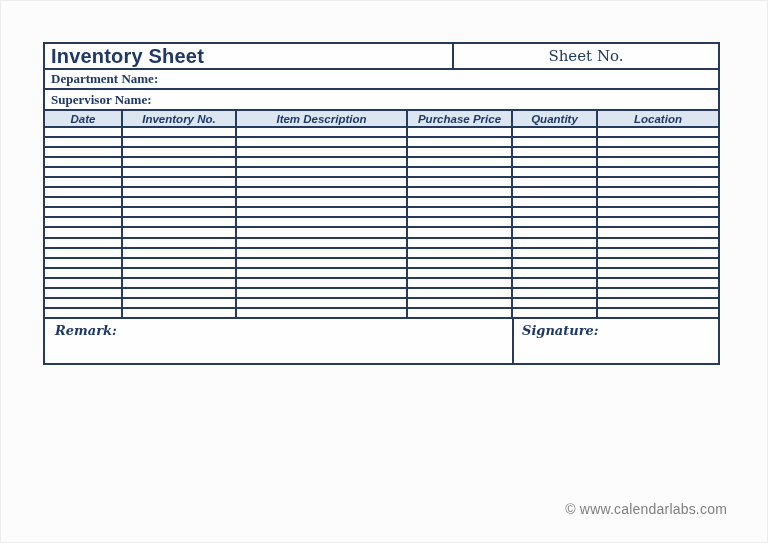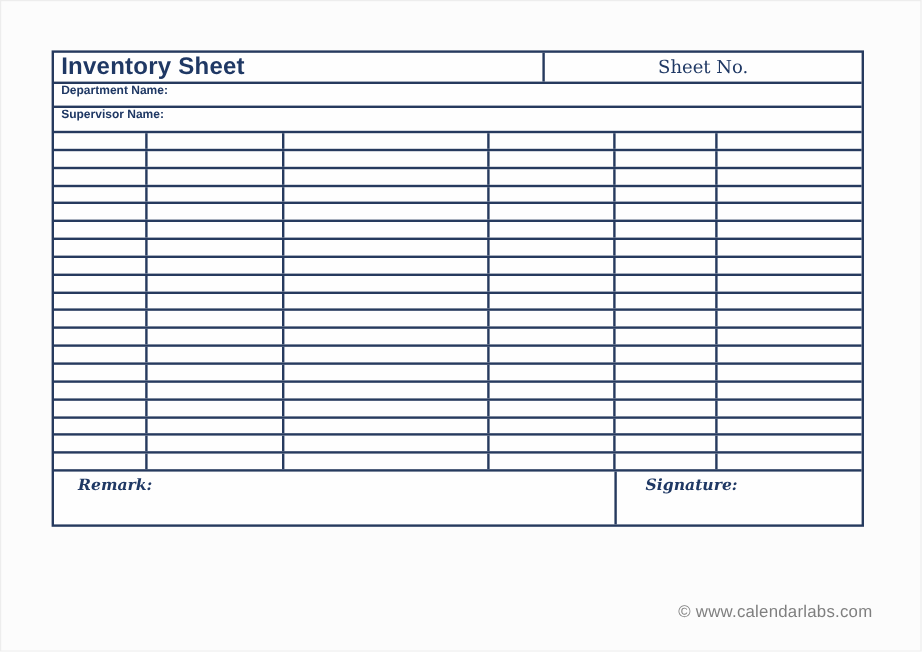--- a/index.html
+++ b/index.html
@@ -4,42 +4,42 @@
 <style>
   html,body{margin:0;padding:0;}
   body{
     width:768px;height:543px;position:relative;
     background:#fcfcfc;
     font-family:"Liberation Sans",sans-serif;
     box-shadow:inset 0 0 0 1px #ededed;
     overflow:hidden;
   }
   .sheet{
-    position:absolute;left:43px;top:42px;width:677px;height:397px;
+    position:absolute;left:43px;top:42px;width:677px;height:323px;
     border:2px solid var(--border);
     background:#fefefe;
     display:flex;flex-direction:column;
     box-sizing:border-box;
   }
   
   .title-row{height:26px;flex:0 0 26px;border-bottom:2px solid var(--border);display:flex;box-sizing:border-box;}
   .title-cell{flex:1;display:flex;align-items:center;padding-left:6px;overflow:hidden;}
   .title-text{
     font-size:20px;font-weight:bold;color:var(--navy);
     letter-spacing:0.2px;white-space:nowrap;line-height:22px;
   }
   .sheetno-cell{
     width:266px;flex:0 0 266px;border-left:2px solid var(--border);box-sizing:border-box;
     display:flex;align-items:center;justify-content:center;
     font-family:"DejaVu Serif",serif;font-size:15px;color:var(--navy);
   }
   
-  .fill-row{border-bottom:2px solid var(--border);display:flex;
+  .fill-row{border-bottom:2px solid var(--border);display:flex;align-items:center;
     padding-left:6px;box-sizing:border-box;
-    font-family:Liberation Sans, sans-serif;font-size:10px;font-weight:600;color:var(--navy);}
+    font-family:Liberation Serif, serif;font-size:13px;font-weight:600;color:var(--navy);}
   .dept-row{height:20px;flex:0 0 20px;}
   .sup-row{height:21px;flex:0 0 21px;}
   
   .header-row{height:17px;flex:0 0 17px;border-bottom:2px solid var(--border);
     display:flex;background:var(--header_bg);box-sizing:border-box;}
   .hcell{
     box-sizing:border-box;border-right:2px solid var(--border);
     display:flex;align-items:center;justify-content:center;
     font-size:11.5px;font-weight:bold;font-style:italic;color:var(--navy);
     white-space:nowrap;overflow:hidden;
@@ -50,23 +50,23 @@
   .cell{box-sizing:border-box;border-right:2px solid var(--border);}
   
   .hcell:nth-child(1),.cell:nth-child(1){width:78px;flex:0 0 78px;}
   .hcell:nth-child(2),.cell:nth-child(2){width:114px;flex:0 0 114px;}
   .hcell:nth-child(3),.cell:nth-child(3){width:171px;flex:0 0 171px;}
   .hcell:nth-child(4),.cell:nth-child(4){width:105px;flex:0 0 105px;}
   .hcell:nth-child(5),.cell:nth-child(5){width:85px;flex:0 0 85px;}
   .hcell:nth-child(6),.cell:nth-child(6){flex:1;border-right:none;}
   
   .bottom-row{height:44px;flex:0 0 44px;display:flex;box-sizing:border-box;}
-  .remark-cell{flex:1;padding:2px 20px;box-sizing:border-box;}
+  .remark-cell{flex:1;padding:2px 10px;box-sizing:border-box;}
   .signature-cell{width:206px;flex:0 0 206px;border-left:2px solid var(--border);
-    padding:2px 24px;box-sizing:border-box;}
+    padding:2px 8px;box-sizing:border-box;}
   .bi-serif{
     font-family:"DejaVu Serif",serif;font-size:13px;font-weight:bold;font-style:italic;
     color:var(--navy);
   }
   
   .footer-credit{
     position:absolute;top:501px;right:41px;
     font-size:14px;color:var(--footer_text);letter-spacing:0.2px;
   }
 </style>
@@ -85,20 +85,28 @@
   </div>
 
   <div class="fill-row dept-row">
     <span>Department Name:</span>
   </div>
 
   <div class="fill-row sup-row">
     <span>Supervisor Name:</span>
   </div>
 
+  <div class="header-row">
+      <div class="hcell">Date</div>
+      <div class="hcell">Inventory No.</div>
+      <div class="hcell">Item Description</div>
+      <div class="hcell">Purchase Price</div>
+      <div class="hcell">Quantity</div>
+      <div class="hcell">Location</div>
+    </div>
 
   <div class="tbody">
       <div class="brow">
         <div class="cell"></div>
         <div class="cell"></div>
         <div class="cell"></div>
         <div class="cell"></div>
         <div class="cell"></div>
         <div class="cell"></div>
       </div>

